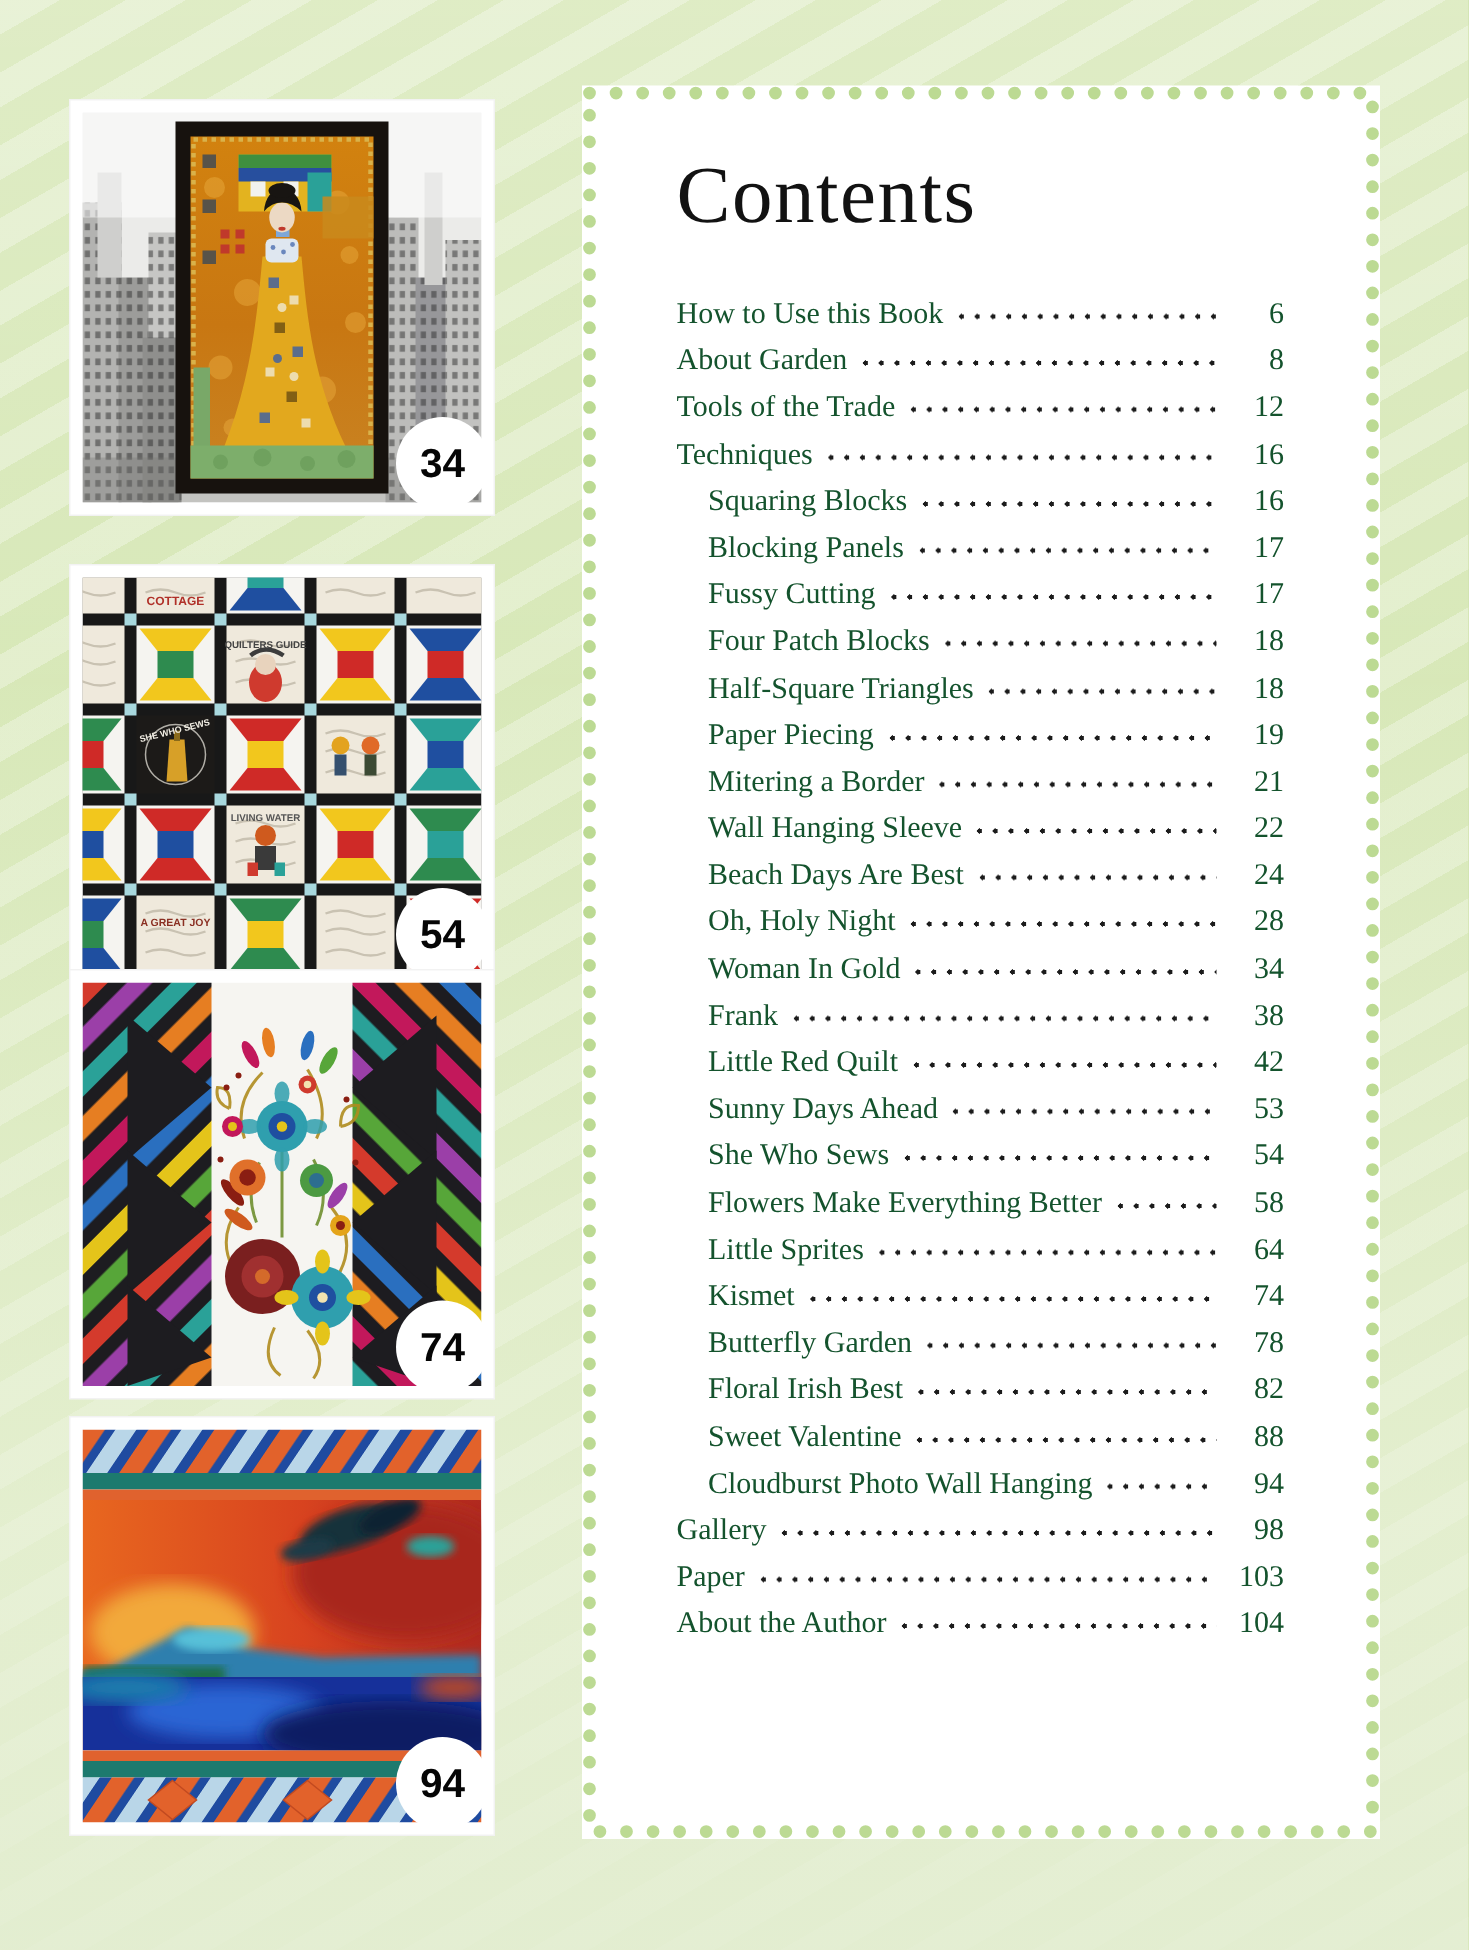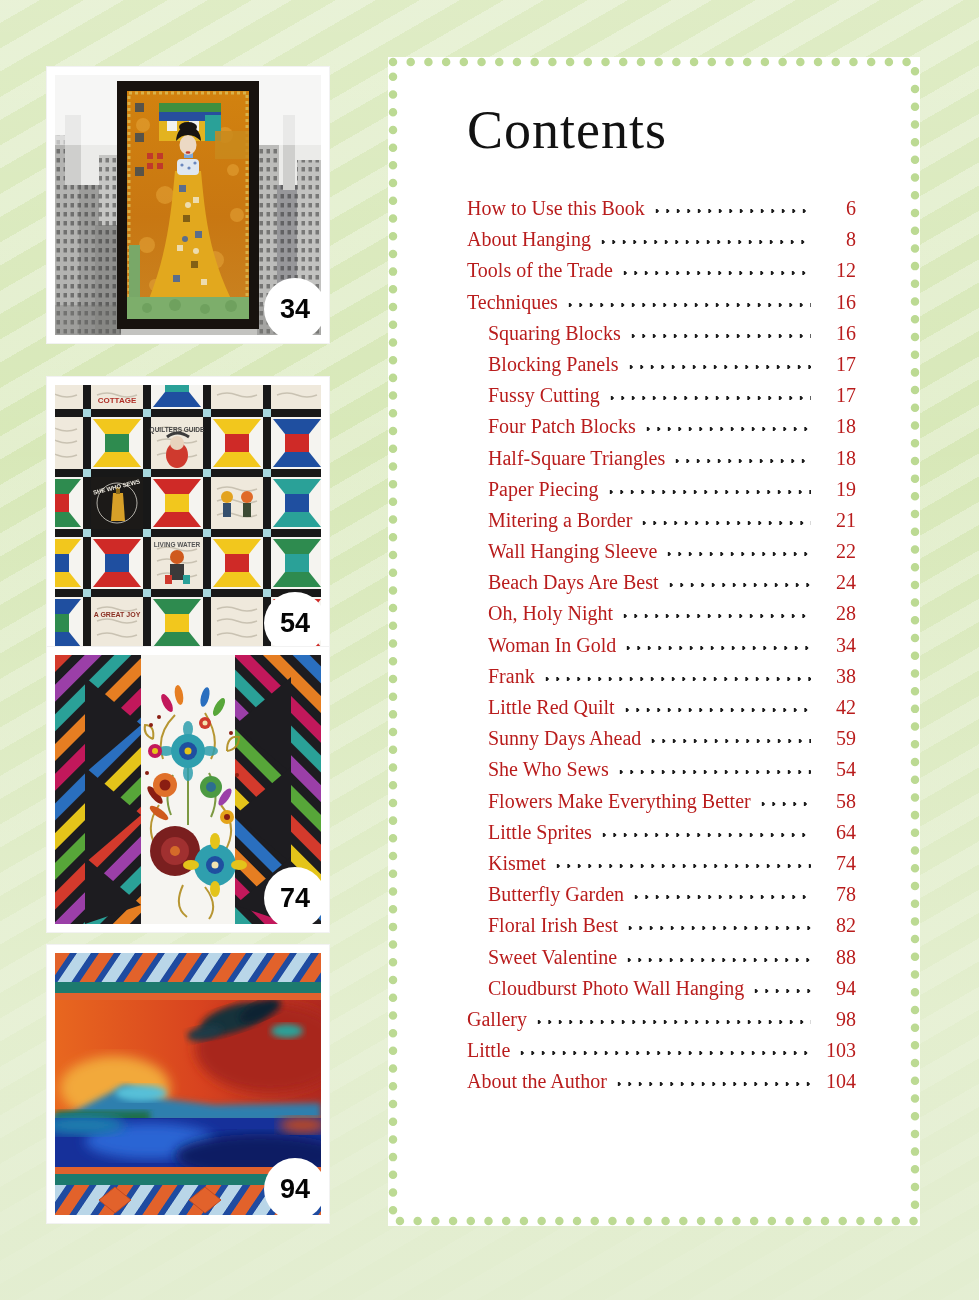--- a/index.html
+++ b/index.html
@@ -28,32 +28,31 @@
   #thumb-1 { left:46px; top:66px;  }
   #thumb-2 { left:46px; top:356px;margin-top:20px; }
   #thumb-3 { left:46px; top:646px; }
   #thumb-4 { left:46px; top:944px; }
   svg text { font-family:"Liberation Sans", sans-serif; }
 
   
   .contents-panel {
     position:absolute; left:388px; top:57px; width:532px; height:1169px;
     background:#ffffff;
-    padding-left:16px;
   }
   .dot-border { position:absolute; left:0; top:0; pointer-events:none; }
   .contents-title {
     margin:46px 0 0 63px;
     font:400 54px/1 "Liberation Serif", serif;
     letter-spacing:1px; color:#121212; font-weight:normal;
   }
   .toc { margin:36px 64px 0 63px; }
   .toc-row {
     display:flex; align-items:baseline; height:31.2px;
-    font:400 20px/31.2px "Liberation Serif", serif; color:#b91c1c;
+    font:400 20px/31.2px "Liberation Serif", serif; color:#14532d;
     white-space:nowrap;
   }
   .toc-row.sub { padding-left:21px; }
   .toc-label { flex:0 0 auto; }
   .toc-leader {
     flex:1 1 auto; height:22px; margin:0 3px 0 7px;
     background-image:radial-gradient(circle 1.7px at 5px 18px, #1b1b1b 98%, rgba(0,0,0,0));
     background-size:10.5px 22px; background-repeat:repeat-x;
   }
   .toc-page { flex:0 0 auto; width:42px; text-align:right; }
@@ -462,21 +461,21 @@
       <rect x="5" y="5" width="522" height="1159" fill="none" stroke="#bcda93" stroke-width="8.5" stroke-linecap="round" stroke-dasharray="0.01 17.7"></rect>
     </svg>
     <h1 class="contents-title">Contents</h1>
     <div class="toc">
         <div class="toc-row">
     <span class="toc-label">How to Use this Book</span>
     <span class="toc-leader"></span>
     <span class="toc-page">6</span>
   </div>
         <div class="toc-row">
-    <span class="toc-label">About Hanging</span>
+    <span class="toc-label">About Garden</span>
     <span class="toc-leader"></span>
     <span class="toc-page">8</span>
   </div>
         <div class="toc-row">
     <span class="toc-label">Tools of the Trade</span>
     <span class="toc-leader"></span>
     <span class="toc-page">12</span>
   </div>
         <div class="toc-row">
     <span class="toc-label">Techniques</span>
@@ -544,21 +543,21 @@
     <span class="toc-page">38</span>
   </div>
         <div class="toc-row sub">
     <span class="toc-label">Little Red Quilt</span>
     <span class="toc-leader"></span>
     <span class="toc-page">42</span>
   </div>
         <div class="toc-row sub">
     <span class="toc-label">Sunny Days Ahead</span>
     <span class="toc-leader"></span>
-    <span class="toc-page">59</span>
+    <span class="toc-page">53</span>
   </div>
         <div class="toc-row sub">
     <span class="toc-label">She Who Sews</span>
     <span class="toc-leader"></span>
     <span class="toc-page">54</span>
   </div>
         <div class="toc-row sub">
     <span class="toc-label">Flowers Make Everything Better</span>
     <span class="toc-leader"></span>
     <span class="toc-page">58</span>
@@ -592,21 +591,21 @@
     <span class="toc-label">Cloudburst Photo Wall Hanging</span>
     <span class="toc-leader"></span>
     <span class="toc-page">94</span>
   </div>
         <div class="toc-row">
     <span class="toc-label">Gallery</span>
     <span class="toc-leader"></span>
     <span class="toc-page">98</span>
   </div>
         <div class="toc-row">
-    <span class="toc-label">Little</span>
+    <span class="toc-label">Paper</span>
     <span class="toc-leader"></span>
     <span class="toc-page">103</span>
   </div>
         <div class="toc-row">
     <span class="toc-label">About the Author</span>
     <span class="toc-leader"></span>
     <span class="toc-page">104</span>
   </div>
       </div>
   </section>

